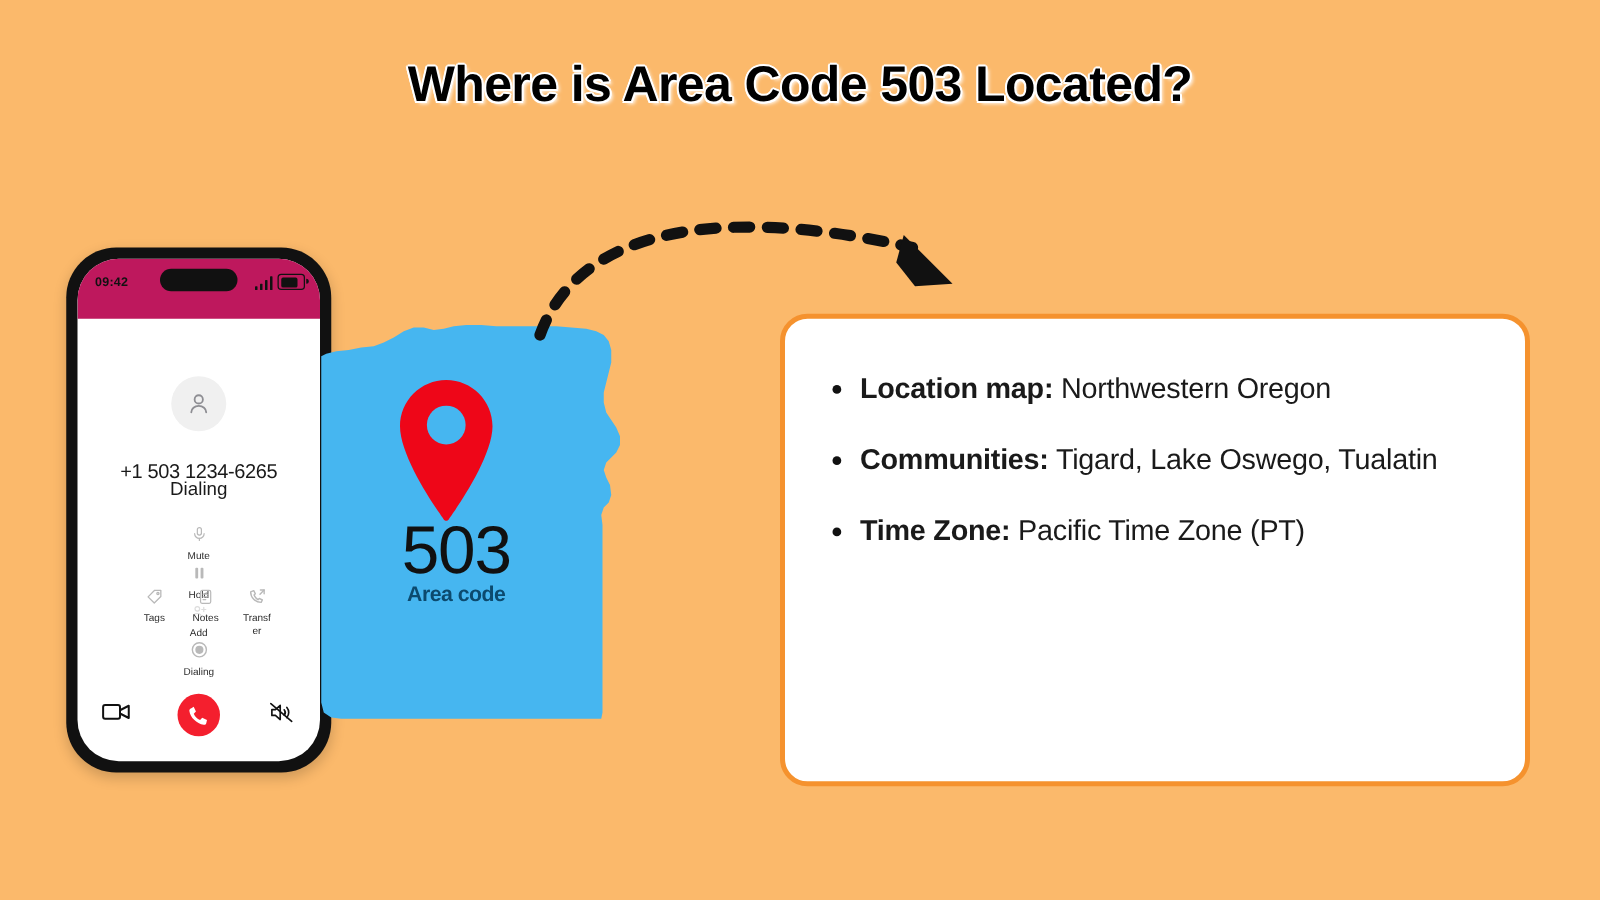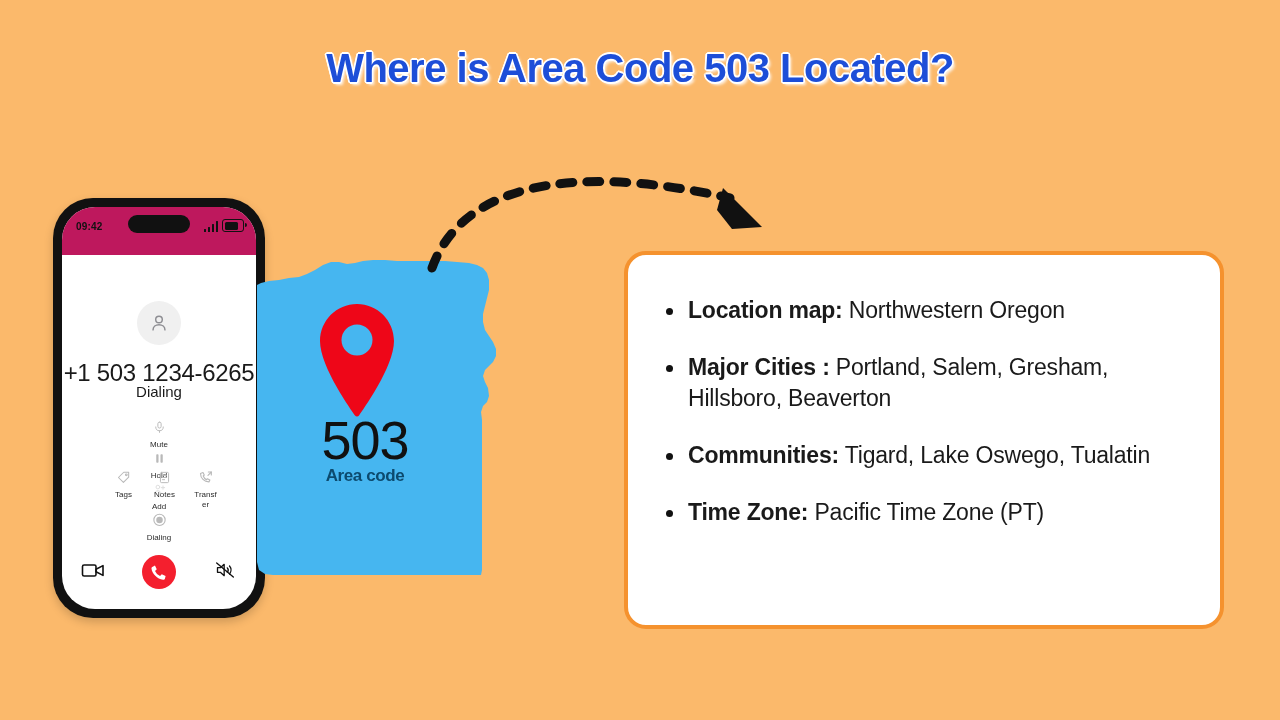--- a/index.html
+++ b/index.html
@@ -18,21 +18,21 @@
   
   #page-title {
     position: absolute;
     top: 46px;
     left: 0;
     width: 1280px;
     text-align: center;
     font-size: 40px;
     font-weight: bold;
     letter-spacing: -0.5px;
-    color: #1d4ed8;
+    color: #000000;
     text-shadow:
        1.6px 0 0 #fff, -1.6px 0 0 #fff, 0 1.6px 0 #fff, 0 -1.6px 0 #fff,
        1.2px 1.2px 0 #fff, -1.2px 1.2px 0 #fff, 1.2px -1.2px 0 #fff, -1.2px -1.2px 0 #fff,
        2.5px 2.5px 3px rgba(255,255,255,0.85);
   }
 
   
   #phone {
     position: absolute;
     left: 53px;
@@ -105,23 +105,23 @@
     height: 44px;
     border-radius: 50%;
     background: #f0f0f0;
     display: flex;
     align-items: center;
     justify-content: center;
   }
   #phone-number {
     position: absolute;
     left: 0; right: 0;
-    top: 152px;
-    text-align: center;
-    font-size: 24px;
+    top: 162px;
+    text-align: center;
+    font-size: 16px;
     color: #1a1a1a;
     letter-spacing: -0.3px;
   }
   #call-status {
     position: absolute;
     left: 0; right: 0;
     top: 176px;
     text-align: center;
     font-size: 15px;
     color: #1a1a1a;
@@ -419,24 +419,20 @@
   <path d="M313,38 L352,77 L322,79 L307,60 Z" fill="#111111"></path>
 </svg>
 
 <div id="info-card">
   <ul id="info-list">
     <li>
       <b>Location map:</b>
       <span>Northwestern Oregon</span>
     </li>
     <li>
-      <b>Major Cities :</b>
-      <span>Portland, Salem, Gresham, Hillsboro, Beaverton</span>
-    </li>
-    <li>
       <b>Communities:</b>
       <span>Tigard, Lake Oswego, Tualatin</span>
     </li>
     <li>
       <b>Time Zone:</b>
       <span>Pacific Time Zone (PT)</span>
     </li>
   </ul>
 </div>
 

